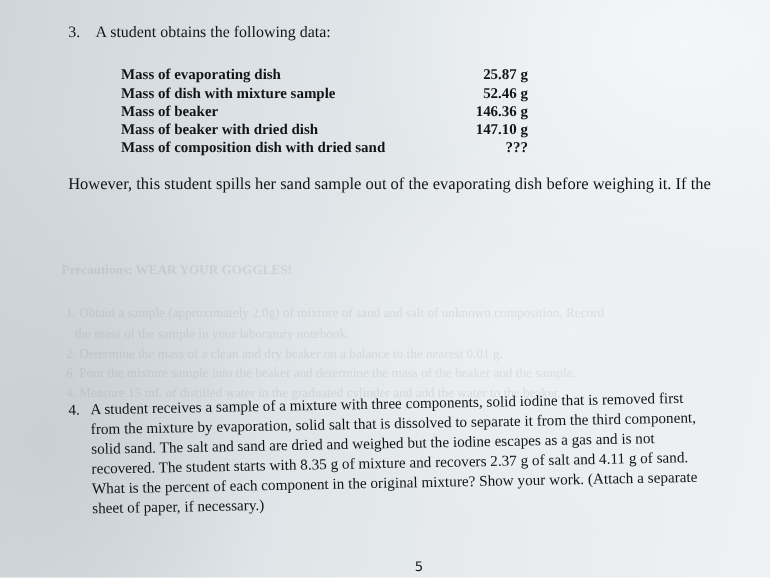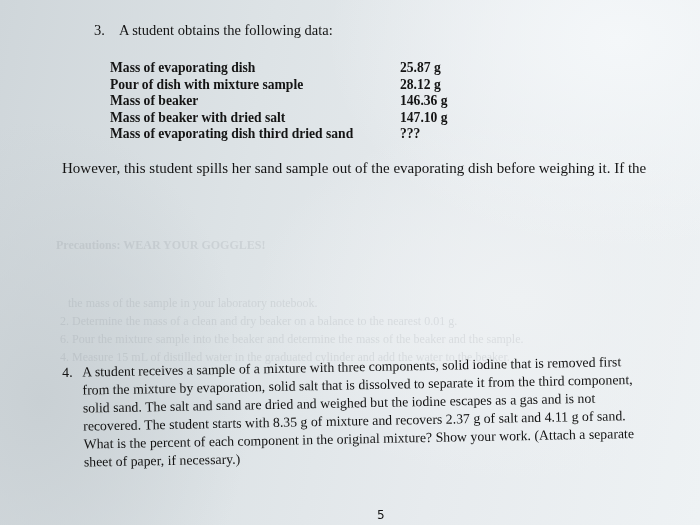--- a/index.html
+++ b/index.html
@@ -29,34 +29,33 @@
       font-size: 12px;
       white-space: nowrap;
       pointer-events: none;
     }
     .q3-title {
       position: absolute;
       left: 62px;
       top: 22px;
       font-size: 14.5px;
       white-space: nowrap;
-      margin-left: 32px;
     }
     .q3-title .num { margin-right: 14px; }
     .data-table {
       position: absolute;
       left: 110px;
       top: 60px;
       width: 370px;
       border-collapse: collapse;
       font-size: 13.6px;
       line-height: 16.5px;
     }
     .data-table td { padding: 0; vertical-align: top; white-space: nowrap; font-weight: bold; }
-    .data-table td.val { text-align: left; width: 80px; }
+    .data-table td.val { text-align: right; width: 80px; }
     .q3-body {
       position: absolute;
       left: 62px;
       top: 160px;
       width: 620px;
       font-size: 15px;
       line-height: 17.5px;
     }
     .q4 {
       position: absolute;
@@ -83,49 +82,50 @@
       font-family: "DejaVu Sans", sans-serif;
       font-size: 12px;
     }
   </style>
 </head>
 <body>
 
 <div class="page">
 
   <div class="bleed" style="left:56px; top:238px; font-weight:bold;">Precautions: WEAR YOUR GOGGLES!</div>
+  <div class="bleed" style="left:60px; top:277px;">1. Obtain a sample (approximately 2.0g) of mixture of sand and salt of unknown composition. Record</div>
   <div class="bleed" style="left:68px; top:296px;">the mass of the sample in your laboratory notebook.</div>
   <div class="bleed" style="left:60px; top:314px;">2. Determine the mass of a clean and dry beaker on a balance to the nearest 0.01 g.</div>
   <div class="bleed" style="left:60px; top:332px;">6. Pour the mixture sample into the beaker and determine the mass of the beaker and the sample.</div>
   <div class="bleed" style="left:60px; top:350px;">4. Measure 15 mL of distilled water in the graduated cylinder and add the water to the beaker.</div>
 
   <div class="q3-title">
     <span class="num">3.</span><span>A student obtains the following data:</span>
   </div>
 
   <table class="data-table">
     <tbody>
         <tr>
       <td>Mass of evaporating dish</td>
       <td class="val">25.87 g</td>
     </tr>
     <tr>
-      <td>Pour of dish with mixture sample</td>
-      <td class="val">28.12 g</td>
+      <td>Mass of dish with mixture sample</td>
+      <td class="val">52.46 g</td>
     </tr>
     <tr>
       <td>Mass of beaker</td>
       <td class="val">146.36 g</td>
     </tr>
     <tr>
-      <td>Mass of beaker with dried salt</td>
+      <td>Mass of beaker with dried dish</td>
       <td class="val">147.10 g</td>
     </tr>
     <tr>
-      <td>Mass of evaporating dish third dried sand</td>
+      <td>Mass of composition dish with dried sand</td>
       <td class="val">???</td>
     </tr>
   </tbody>
     </table>
 
   <div class="q3-body">
     <div>However, this student spills her sand sample out of the evaporating dish before weighing it.  If the</div>
   </div>
 
   <div class="q4">

